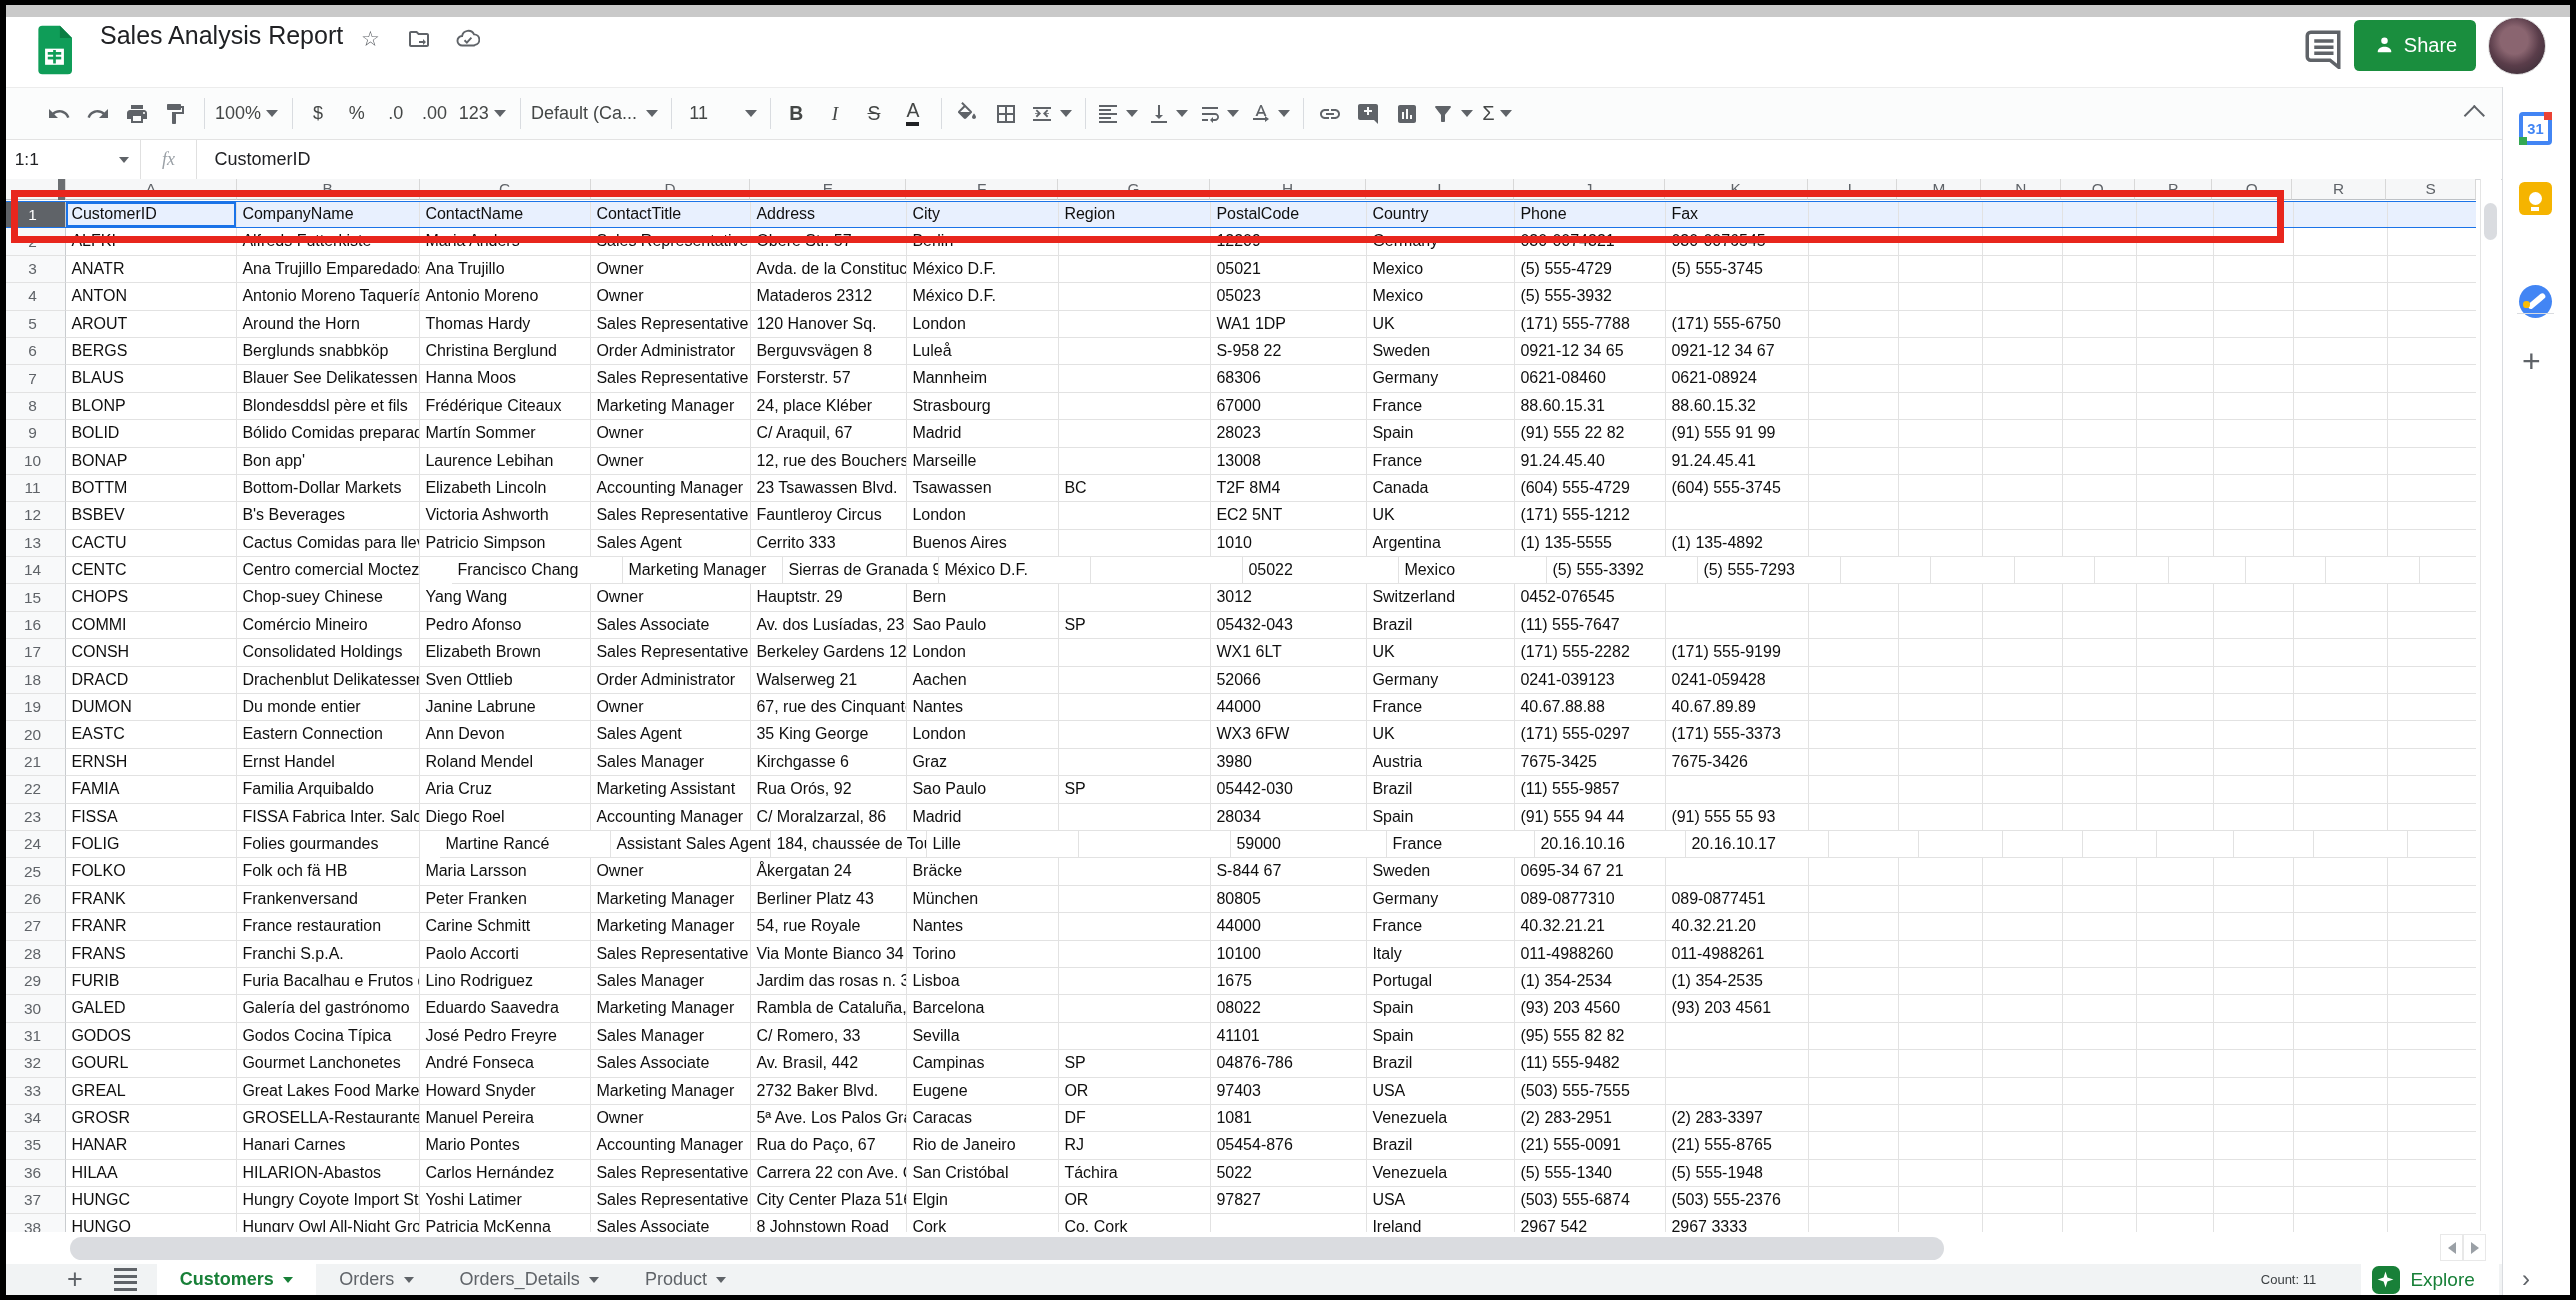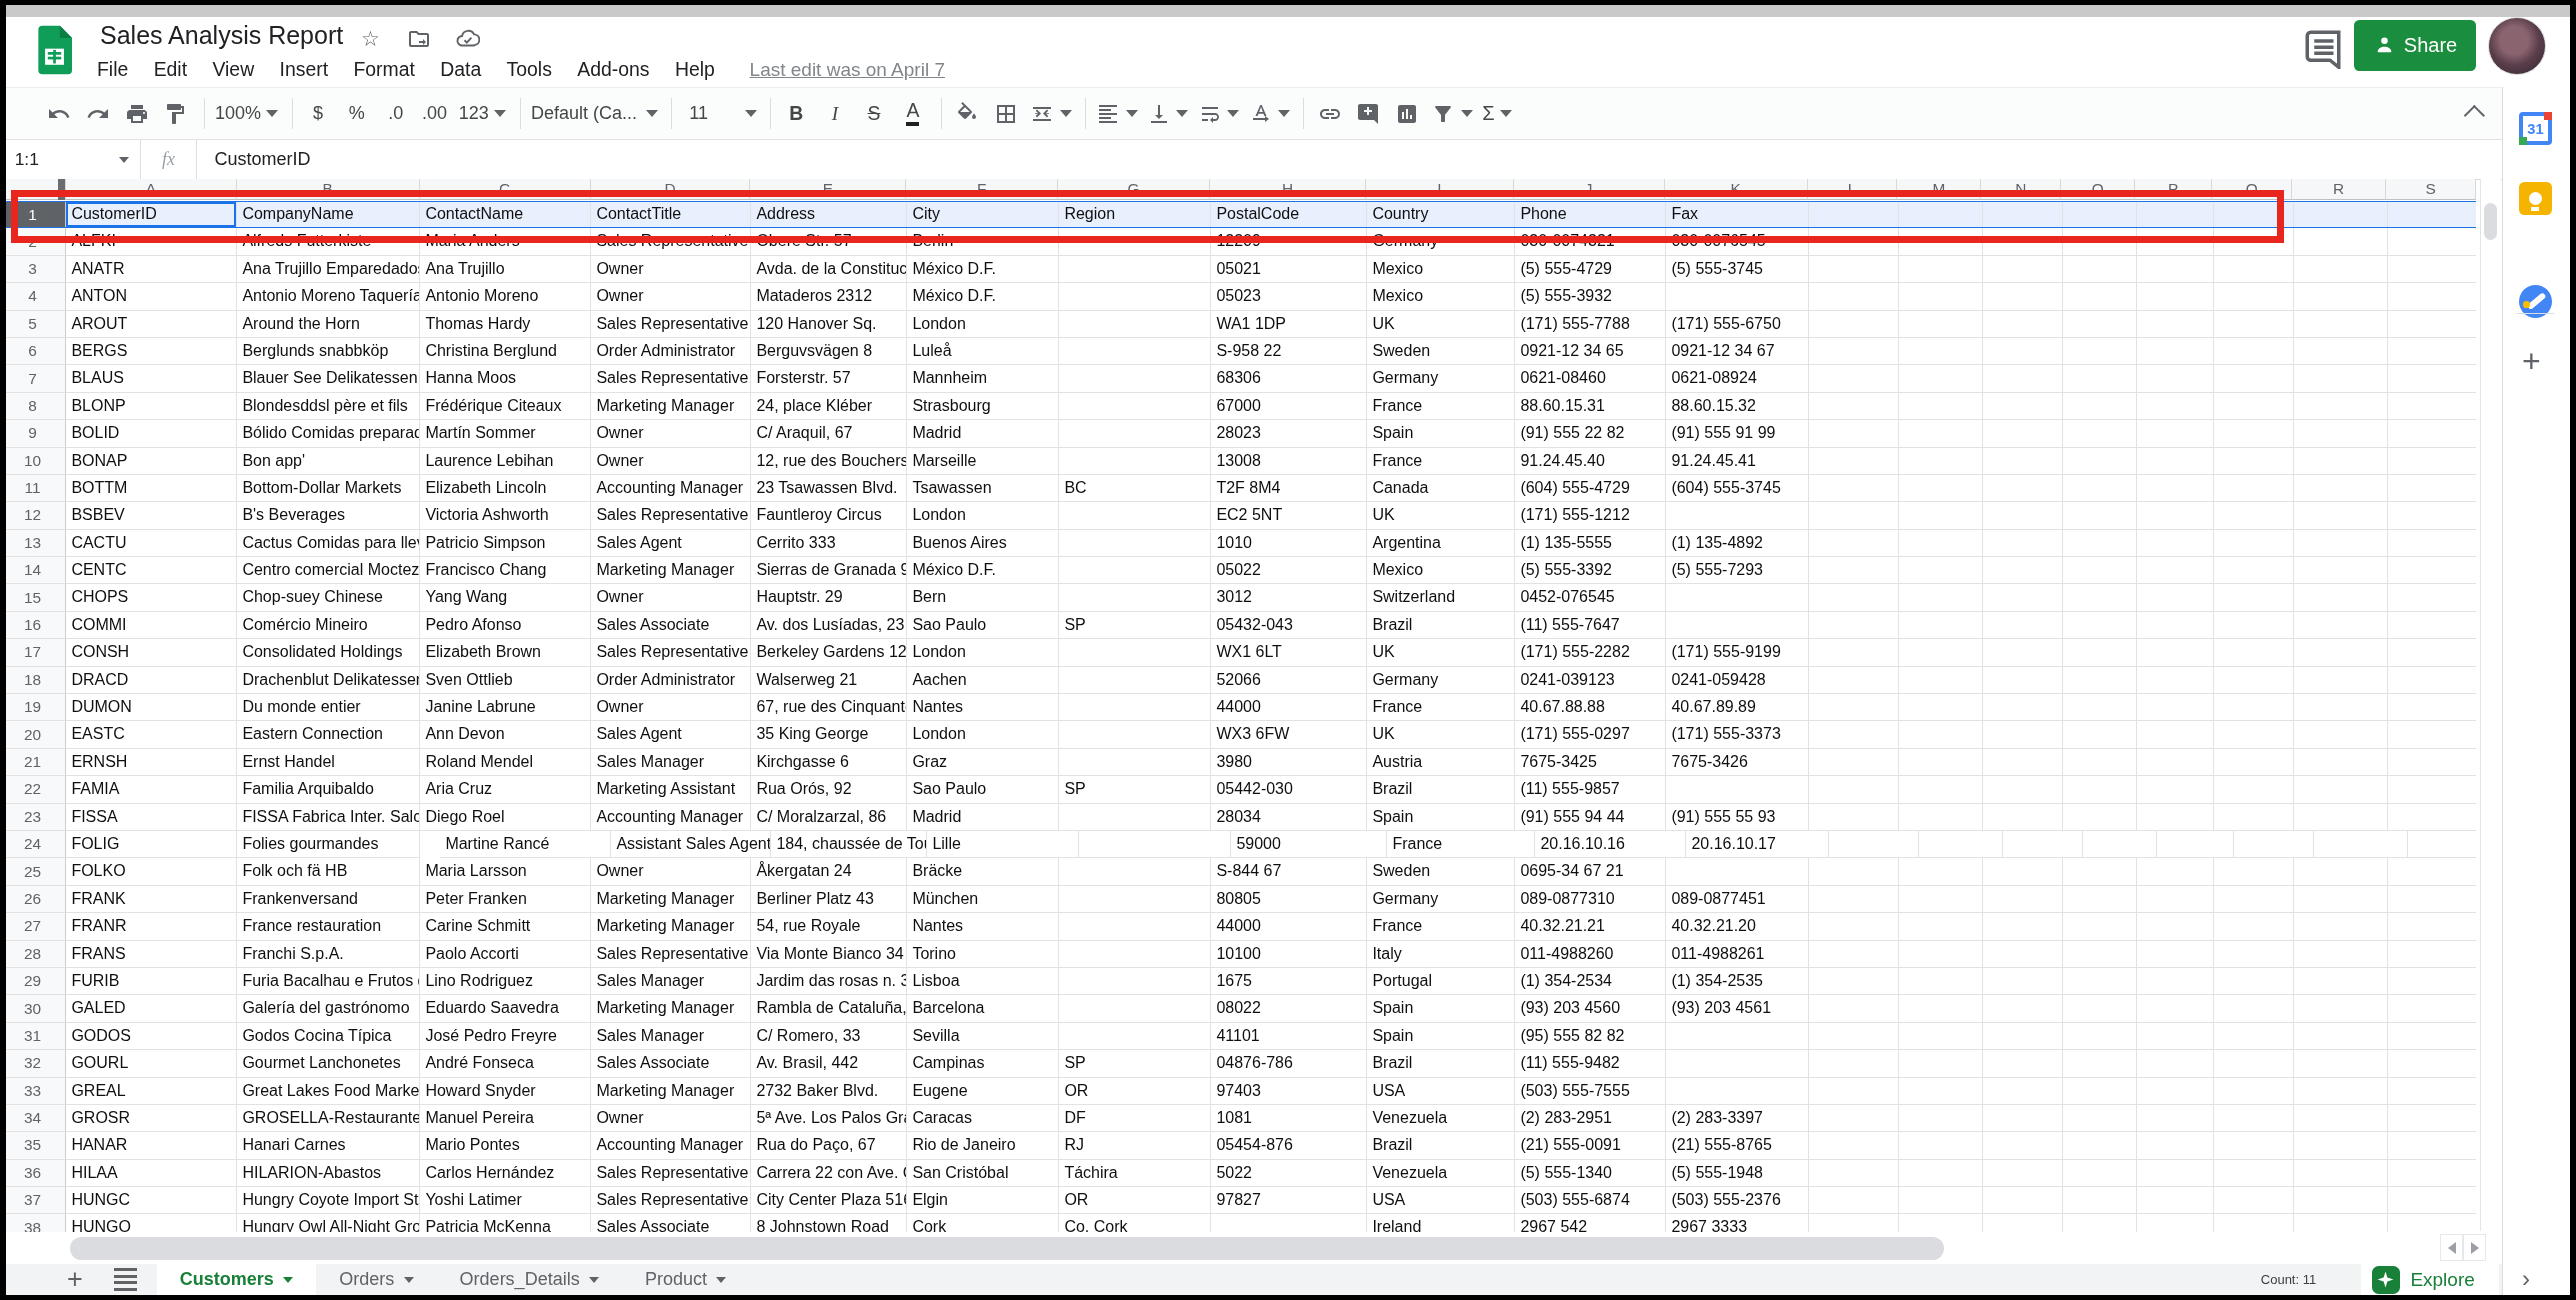--- a/index.html
+++ b/index.html
@@ -141,32 +141,20 @@
     </svg>
     <div id="doc-title" class="abs">Sales Analysis Report</div>
     <div class="title-ico abs" style="left:361px">☆</div>
     <svg class="title-ico abs" style="left:407px;width:24px;height:24px" viewBox="0 0 24 24">
       <path fill="#5f6368" d="M20 6h-8l-2-2H4c-1.1 0-2 .9-2 2v12c0 1.1.9 2 2 2h16c1.1 0 2-.9 2-2V8c0-1.1-.9-2-2-2zm0 12H4V6h5.17l2 2H20v10zm-8-4h4v-2l3 3-3 3v-2h-4v-2z"></path>
     </svg>
     <svg class="title-ico abs" style="left:455px;width:25.4px;height:25.4px" viewBox="0 0 24 24">
       <path fill="none" stroke="#5f6368" stroke-width="1.8" d="M19 16.9A5 5 0 0 0 18 7a6 6 0 0 0-11.3 1.5A4.5 4.5 0 0 0 7 17.5h11a4 4 0 0 0 1-.6z"></path>
       <path fill="none" stroke="#5f6368" stroke-width="1.8" d="M9 12.5l2.2 2.2L15.5 10"></path>
     </svg>
-    <div id="menu-bar" class="abs">
-        <div class="menu-item">File</div>
-        <div class="menu-item">Edit</div>
-        <div class="menu-item">View</div>
-        <div class="menu-item">Insert</div>
-        <div class="menu-item">Format</div>
-        <div class="menu-item">Data</div>
-        <div class="menu-item">Tools</div>
-        <div class="menu-item">Add-ons</div>
-        <div class="menu-item">Help</div>
-        <div id="last-edit">Last edit was on April 7</div>
-      </div>
     <svg id="comment-btn" class="abs" viewBox="0 0 24 24">
       <path fill="none" stroke="#5f6368" stroke-width="2" d="M21 3H5c-1.1 0-2 .9-2 2v12c0 1.1.9 2 2 2h11l5 4z"></path>
       <path stroke="#5f6368" stroke-width="2" d="M7 8h11M7 11.5h11M7 15h11"></path>
     </svg>
     <div id="share-btn" class="abs">
       <svg width="23" height="23" viewBox="0 0 24 24">
         <circle cx="12" cy="7" r="3.4" fill="#fff"></circle>
         <path d="M5 18c0-3 3.5-4.8 7-4.8S19 15 19 18v1H5z" fill="#fff"></path>
       </svg>
       <span>Share</span>
@@ -628,21 +616,21 @@
         <div class="cell" style="width: 74px;"></div>
         <div class="cell" style="width: 77px;"></div>
         <div class="cell" style="width: 80px;"></div>
         <div class="cell" style="width: 94px;"></div>
         <div class="cell" style="width: 90px;"></div>
       </div>
       <div class="row">
         <div class="rownum">14</div>
         <div class="cell" style="width: 171px;">CENTC</div>
         <div class="cell" style="width: 183px;">Centro comercial Moctezuma</div>
-        <div class="cell" style="width: 171px;">Francisco Chang</div>
+        <div class="cell" style="width: 171px; margin-left: 32px;">Francisco Chang</div>
         <div class="cell" style="width: 160px;">Marketing Manager</div>
         <div class="cell" style="width: 156px;">Sierras de Granada 9993</div>
         <div class="cell" style="width: 152px;">México D.F.</div>
         <div class="cell" style="width: 152px;"></div>
         <div class="cell" style="width: 156px;">05022</div>
         <div class="cell" style="width: 148px;">Mexico</div>
         <div class="cell" style="width: 151px;">(5) 555-3392</div>
         <div class="cell" style="width: 143px;">(5) 555-7293</div>
         <div class="cell" style="width: 90px;"></div>
         <div class="cell" style="width: 84px;"></div>

